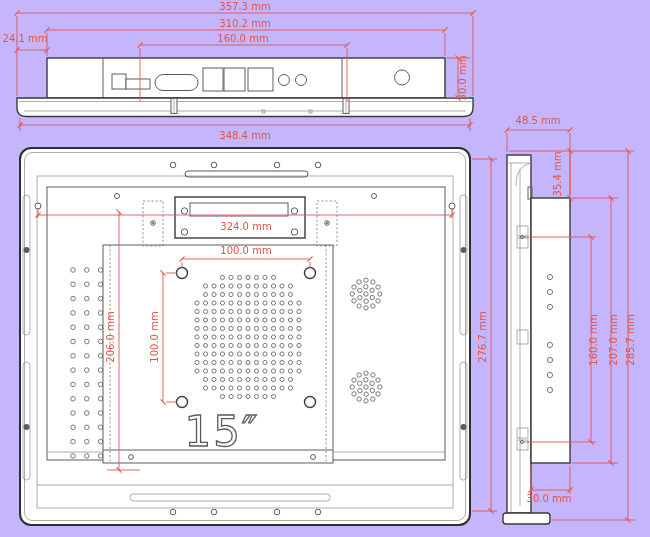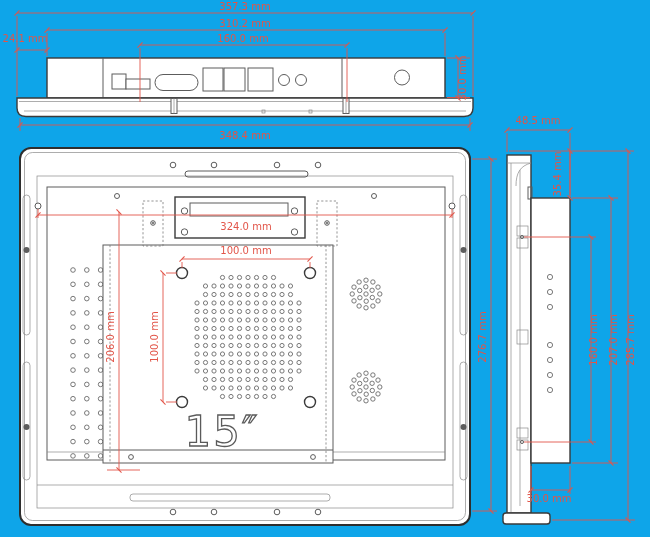--- a/index.html
+++ b/index.html
@@ -1,17 +1,17 @@
 <!DOCTYPE html>
 <html style="--red: #e25549; --ink: #3a3a3a;"><head>
 <meta charset="utf-8">
 <style>
   :root { --red:#e25549; --ink:#3a3a3a; }
   html,body { margin:0; padding:0; background:#fff; }
-  .stage { position:relative; width:650px; height:537px; background:#0ea5e9;
+  .stage { position:relative; width:650px; height:537px; background:#c4b5fd;
            font-family:"DejaVu Sans", sans-serif; }
   svg { display:block; }
   .inkf { stroke:var(--ink); stroke-width:1.4; fill:#fff; }
   .ink2 { stroke:#2e2e2e; stroke-width:2; fill:#fff; }
   .mid  { stroke:#5c5c5c; stroke-width:1; fill:none; }
   .midf { stroke:#5c5c5c; stroke-width:1; fill:#fff; }
   .thin { stroke:#8a8a8a; stroke-width:0.7; fill:none; }
   .dash { stroke:#7a7a7a; stroke-width:0.8; fill:none; stroke-dasharray:2.2 2; }
   .scr  { stroke:#5c5c5c; stroke-width:1; fill:#fff; }
   .scrf { fill:#5c5c5c; stroke:none; }

